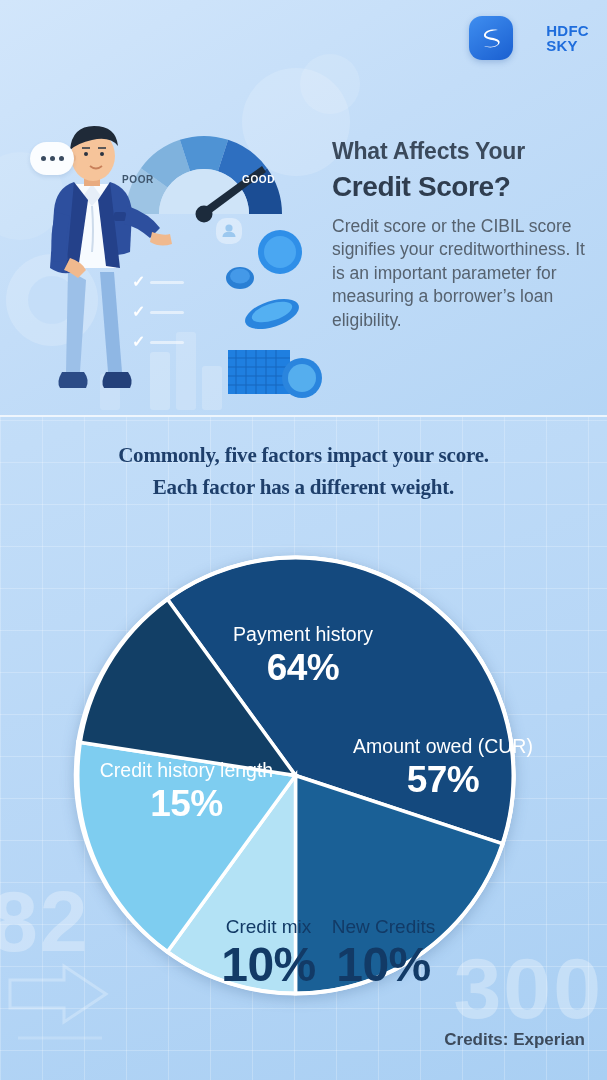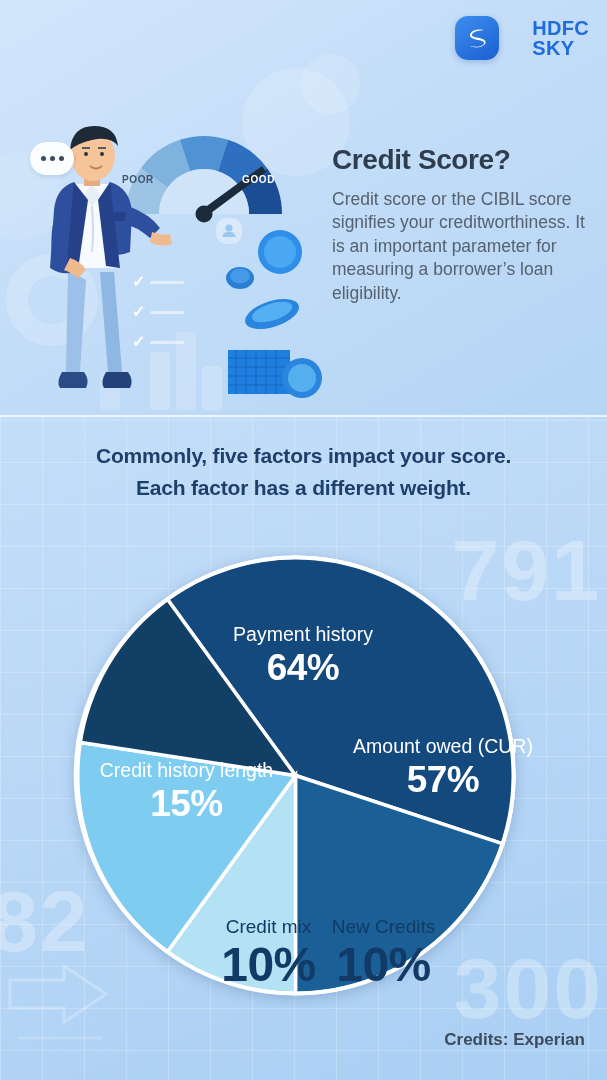--- a/index.html
+++ b/index.html
@@ -54,21 +54,21 @@
 
   
   .brand { position: absolute; right: 18px; top: 16px; display: flex; align-items: center; gap: 9px; }
   .brand-mark {
     width: 44px; height: 44px; border-radius: 13px;
     background: linear-gradient(145deg,#3f8ef0 0%, #1a5fd0 100%);
     display: flex; align-items: center; justify-content: center;
     box-shadow: 0 2px 6px rgba(20,70,150,.25);
   }
   .brand-text { line-height: 1.02; }
-  .brand-text div { font-size: 20px; font-weight: 700; color: #1f6ddc; letter-spacing: .3px; padding-left: 24px; }
+  .brand-text div { font-size: 15px; font-weight: 700; color: #1f6ddc; letter-spacing: .3px; padding-left: 24px; }
 
   
   .headline { position: absolute; left: 332px; top: 138px; width: 262px; }
   .h-line1 { font-size: 23px; font-weight: 700; color: #3b4a5c; letter-spacing: -.2px; }
   .h-line2 { font-size: 28px; font-weight: 700; color: #2f3d4f; margin-top: 6px; letter-spacing: -.4px; }
   .h-body  { margin-top: 12px; font-size: 17.5px; line-height: 1.34; color: #56626f; }
 
   
   .gauge { position: absolute; left: 114px; top: 118px; width: 180px; height: 108px; }
   .gauge-label {
@@ -96,21 +96,21 @@
   
   .coins { position: absolute; left: 222px; top: 222px; width: 110px; height: 190px; }
 
   
   .hdr-soft { position:absolute; border-radius: 10px; background: rgba(255,255,255,.38); }
 
   
   .subtitle {
     position: absolute; left: 0; top: 440px; width: 607px;
     text-align: center; color: #1e3f6b;
-    font-size: 21px; font-weight: 700; line-height: 1.5; letter-spacing: -.2px;
+    font-size: 21px; font-weight: 700; line-height: 1.5; letter-spacing: -.2px; font-family: Liberation Serif, serif;
   }
 
   
   .pie-wrap { position: absolute; left: 68px; top: 548px; width: 455px; height: 455px; }
   .pie-svg  { display: block; width: 455px; height: 455px;
               filter: drop-shadow(0 3px 7px rgba(20,60,110,.22)); }
 
   .pie-label {
     position: absolute; text-align: center; pointer-events: none;
     line-height: 1.12;
@@ -135,21 +135,20 @@
     font-size: 17px; font-weight: 700; color: #3d4b5c;
   }
 </style>
 </head>
 <body>
 
 <div id="page">
 
   <div class="grid-bg"></div>
 
-  <div class="wm wm-791">791</div>
   <div class="wm wm-82">82</div>
   <div class="wm wm-300">300</div>
 
   <svg class="deco-arrow" style="left:6px; top:960px;" width="110" height="95" viewBox="0 0 110 95">
     <path d="M4 20 H58 V6 L100 34 L58 62 V48 H4 Z" fill="none" stroke="#ffffff" stroke-width="3" opacity=".55"></path>
     <path d="M12 78 H96" stroke="#ffffff" stroke-width="3" opacity=".4"></path>
   </svg>
 
   <div class="header">
 
@@ -303,20 +302,21 @@
 
           <circle cx="80" cy="156" r="20" fill="#2a85de"></circle>
           <circle cx="80" cy="156" r="14" fill="#55aeee"></circle>
         </g>
       </svg>
     </div>
 
     <div class="header-sep"></div>
 
     <div class="headline">
+      <div class="h-line1">What Affects Your</div>
       <div class="h-line2">Credit Score?</div>
       <div class="h-body">Credit score or the CIBIL score signifies your creditworthiness. It is an important parameter for measuring a borrower’s loan eligibility.</div>
     </div>
   </div>
 
   <div class="subtitle">
     <div>Commonly, five factors impact your score.</div>
     <div>Each factor has a different weight.</div>
   </div>
 

